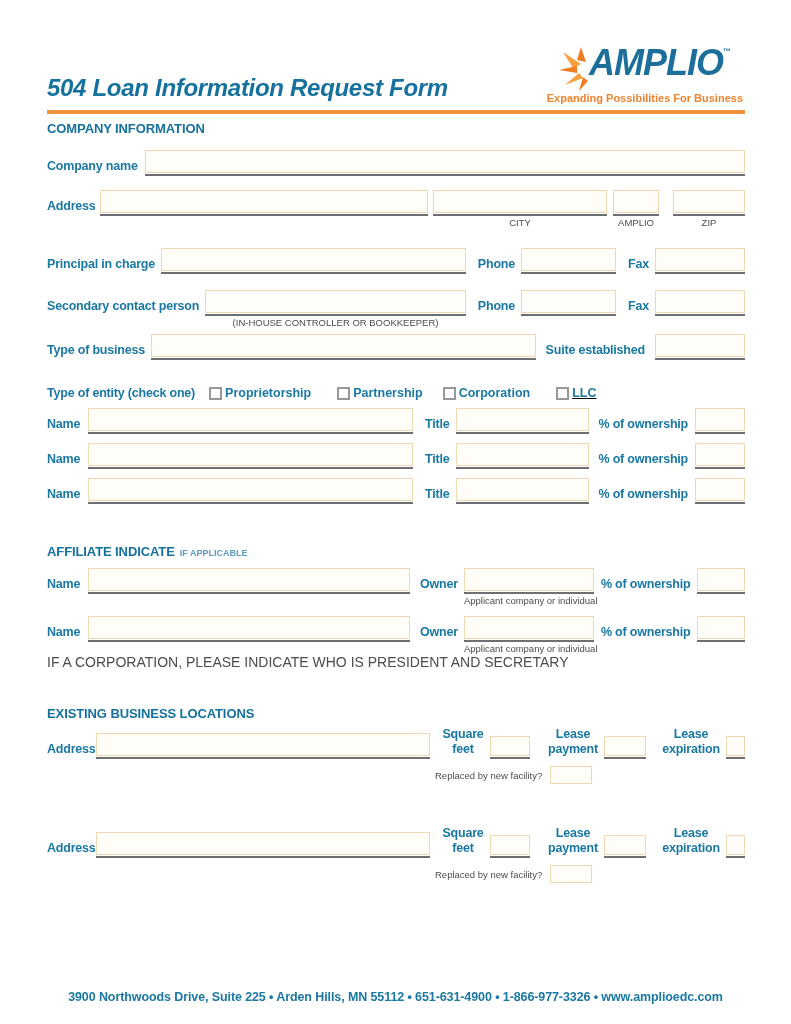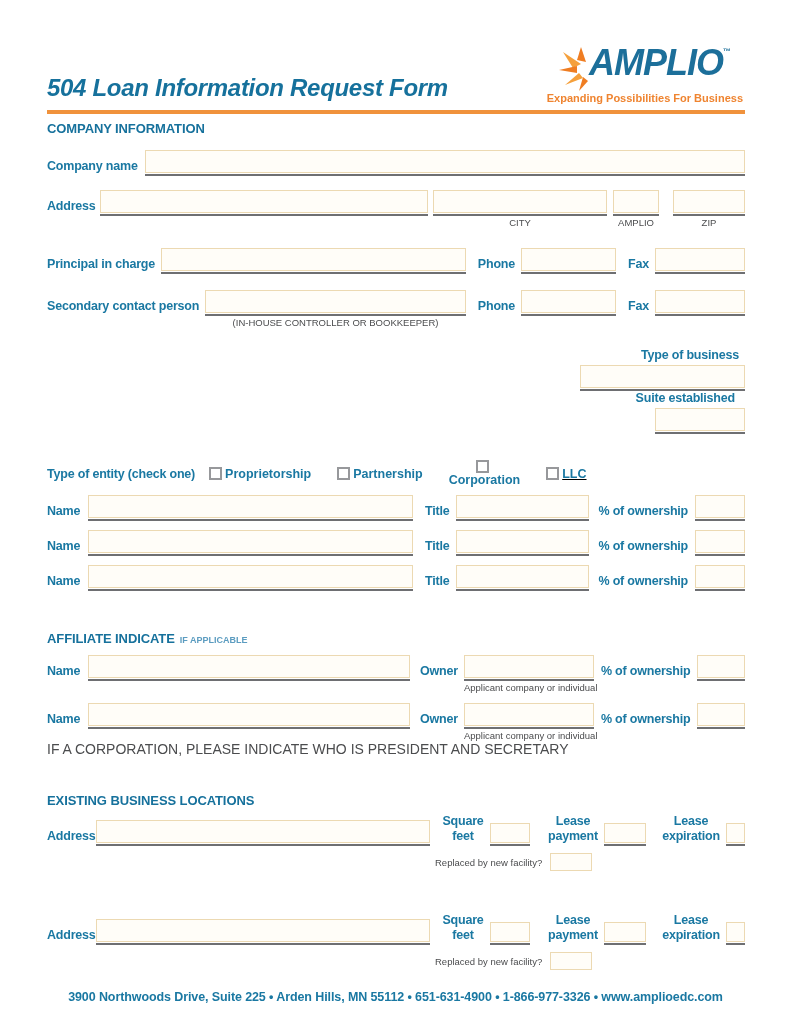--- a/index.html
+++ b/index.html
@@ -134,42 +134,42 @@
     <span class="lbl" style="margin:0 6px 3px 12px;">Phone</span>
     <span class="fld" style="width:95px;">
       <input class="box" value="" style="">
     </span>
     <span class="lbl" style="margin:0 6px 3px 12px;">Fax</span>
     <span class="fld" style="width:90px;">
       <input class="box" value="" style="">
     </span>
   </div>
 
-  <div class="row" style="margin-top:32px;flex-direction:column;">
+  <div class="row" style="margin-top:18px;">
     <span class="lbl" style="margin-right:6px;">Type of business</span>
     <span class="fld grow">
       <input class="box" value="" style="">
     </span>
     <span class="lbl" style="margin:0 10px 3px 10px;">Suite established</span>
     <span class="fld" style="width:90px;">
       <input class="box" value="" style="">
     </span>
   </div>
 
   <div class="row" style="margin-top:26px; align-items:center;">
     <span class="lbl" style="margin:0 14px 0 0;">Type of entity (check one)</span>
     <span class="cb-item">
       <span class="cb"></span>
       <span class="cb-label">Proprietorship</span>
     </span>
     <span class="cb-item" style="margin-left:26px;">
       <span class="cb"></span>
       <span class="cb-label">Partnership</span>
     </span>
-    <span class="cb-item" style="margin-left:26px;flex-direction:column;">
+    <span class="cb-item" style="margin-left:20px;">
       <span class="cb"></span>
       <span class="cb-label">Corporation</span>
     </span>
     <span class="cb-item" style="margin-left:26px;text-decoration:underline;">
       <span class="cb"></span>
       <span class="cb-label">LLC</span>
     </span>
   </div>
 
 

